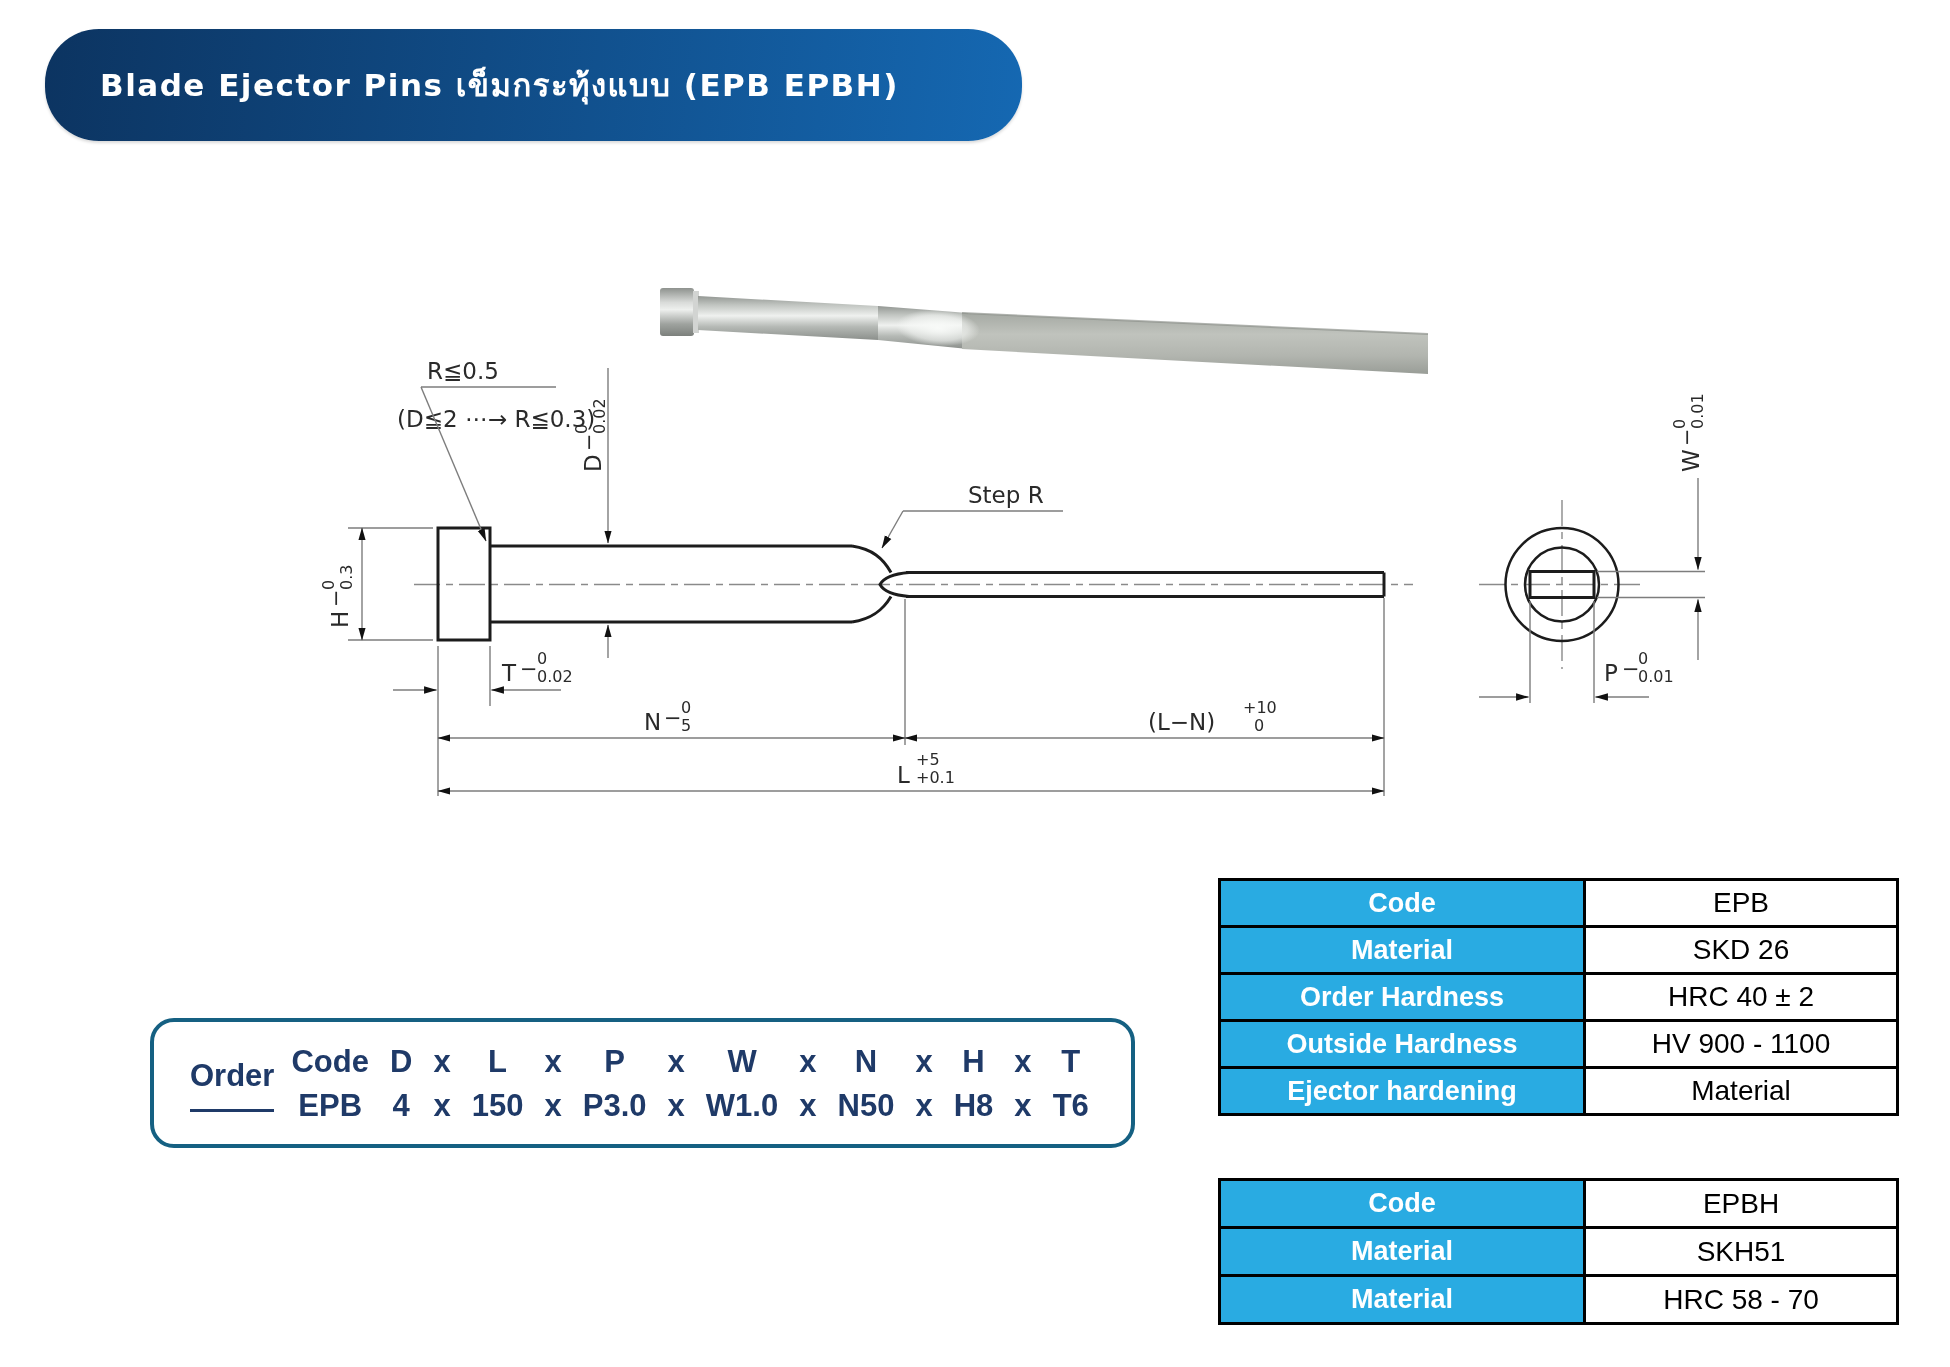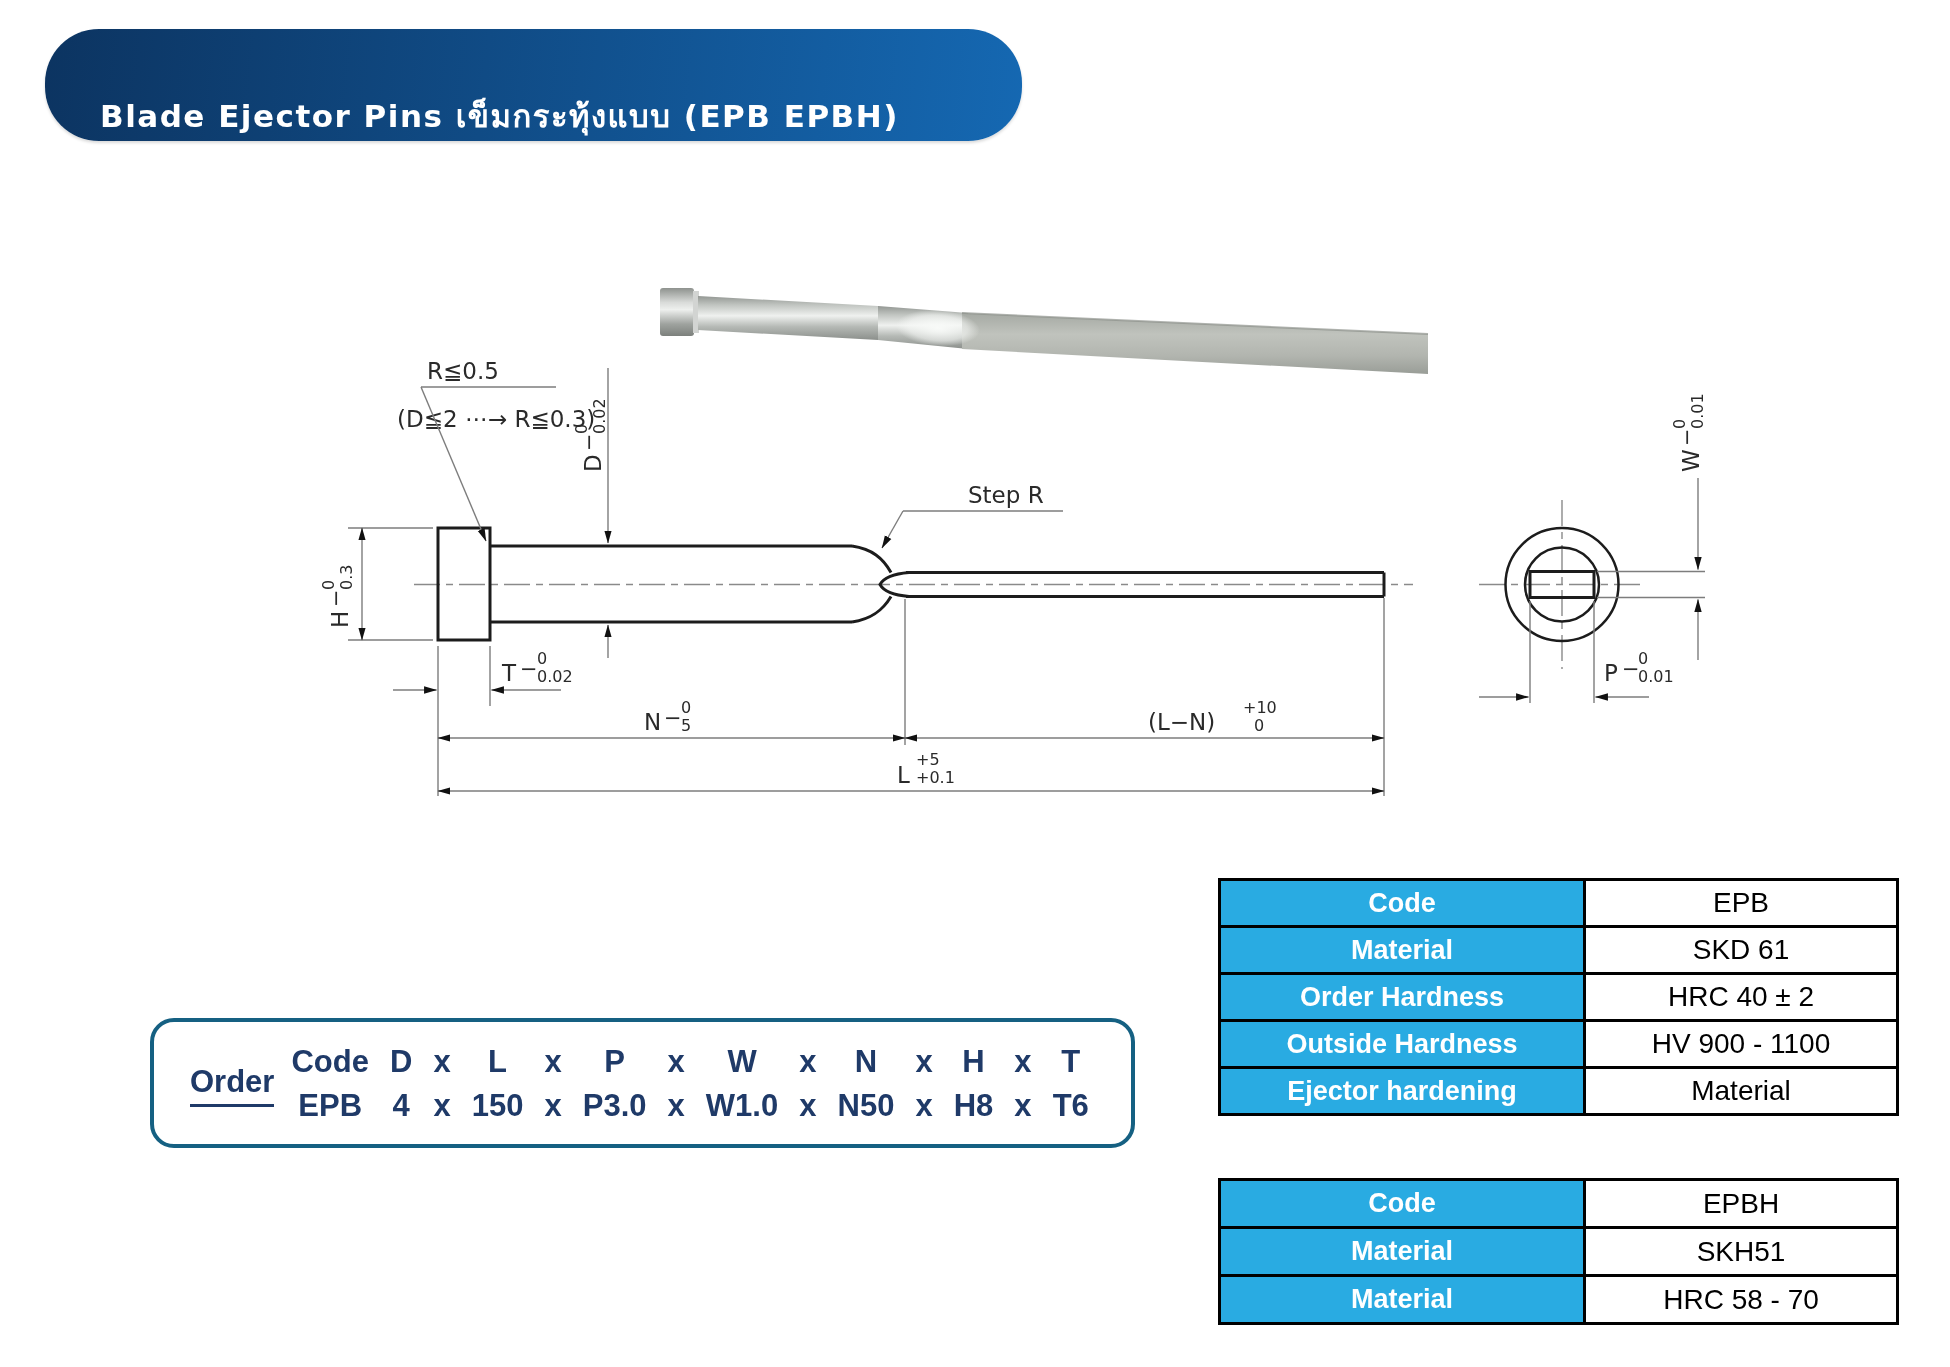--- a/index.html
+++ b/index.html
@@ -3,21 +3,21 @@
 <meta charset="utf-8">
 <style>
   html,body{margin:0;padding:0;background:#fff;}
   .page{position:relative;width:1950px;height:1367px;background:#ffffff;overflow:hidden;
         font-family:"DejaVu Sans", sans-serif;}
 
   
   .banner{position:absolute;left:45px;top:29px;width:977px;height:112px;
           border-radius:54px;
           background:linear-gradient(96deg,#0c3461 0%,#104b85 45%,#1568b2 100%);
-          display:flex;align-items:flex-end;box-shadow:0 2px 3px rgba(0,0,0,.15);}
+          display:flex;align-items:center;box-shadow:0 2px 3px rgba(0,0,0,.15);}
   .banner span{color:#fff;font-weight:bold;font-size:31px;letter-spacing:1.5px;
                padding-left:55px;white-space:nowrap;}
 
   
   .draw-layer{position:absolute;left:0;top:0;width:1950px;height:1367px;}
   .obj{stroke:#1c1c1c;stroke-width:3;fill:none;}
   .thin{stroke:#1c1c1c;stroke-width:2.5;fill:none;}
   .dim{stroke:#7d7d7d;stroke-width:1.4;fill:none;}
   .cl{stroke:#8a8a8a;stroke-width:1.4;fill:none;stroke-dasharray:26 6 7 6;}
   text.dmain{font-size:23px;fill:#2a2a2a;font-family:"DejaVu Sans",sans-serif;}
@@ -26,21 +26,21 @@
   text.note{font-size:23px;fill:#2a2a2a;font-family:"DejaVu Sans",sans-serif;}
 
   
   .order-box{position:absolute;left:150px;top:1018px;width:985px;height:130px;
              border:4px solid #156082;border-radius:24px;box-sizing:border-box;
              display:flex;align-items:center;justify-content:space-between;
              padding:6px 42px 4px 36px;background:#fff;}
   .oc-col{display:flex;flex-direction:column;align-items:center;line-height:44px;
           color:#1f3a68;font-weight:bold;font-size:31px;white-space:nowrap;
           font-family:"Liberation Sans",sans-serif;}
-  .oc-col .u{border-bottom:3px solid #1f3a68;padding-bottom:2px;line-height:40px;}
+  .oc-col .u{border-bottom:3px solid #1f3a68;padding-bottom:13px;line-height:40px;}
   .oc-first{align-items:flex-start;margin-right:-4px;}
 
   
   .spec{position:absolute;border-collapse:collapse;background:#fff;
         font-family:"Liberation Sans",sans-serif;}
   .spec td{border:3px solid #000;text-align:center;vertical-align:middle;padding:0;}
   .spec td.lbl{width:362px;background:#29abe2;color:#fff;font-weight:bold;font-size:27px;}
   .spec td.val{width:310px;color:#000;font-size:28px;}
   .spec.t1{left:1218px;top:878px;} .spec.t1 td{height:44px;}
   .spec.t2{left:1218px;top:1178px;} .spec.t2 td{height:45px;}
@@ -260,21 +260,21 @@
   </div>
 
   <table class="spec t1">
     <tbody>
         <tr>
       <td class="lbl">Code</td>
       <td class="val">EPB</td>
     </tr>
     <tr>
       <td class="lbl">Material</td>
-      <td class="val">SKD 61</td>
+      <td class="val">SKD 26</td>
     </tr>
     <tr>
       <td class="lbl">Order Hardness</td>
       <td class="val">HRC 40 ± 2</td>
     </tr>
     <tr>
       <td class="lbl">Outside Hardness</td>
       <td class="val">HV 900 - 1100</td>
     </tr>
     <tr>

